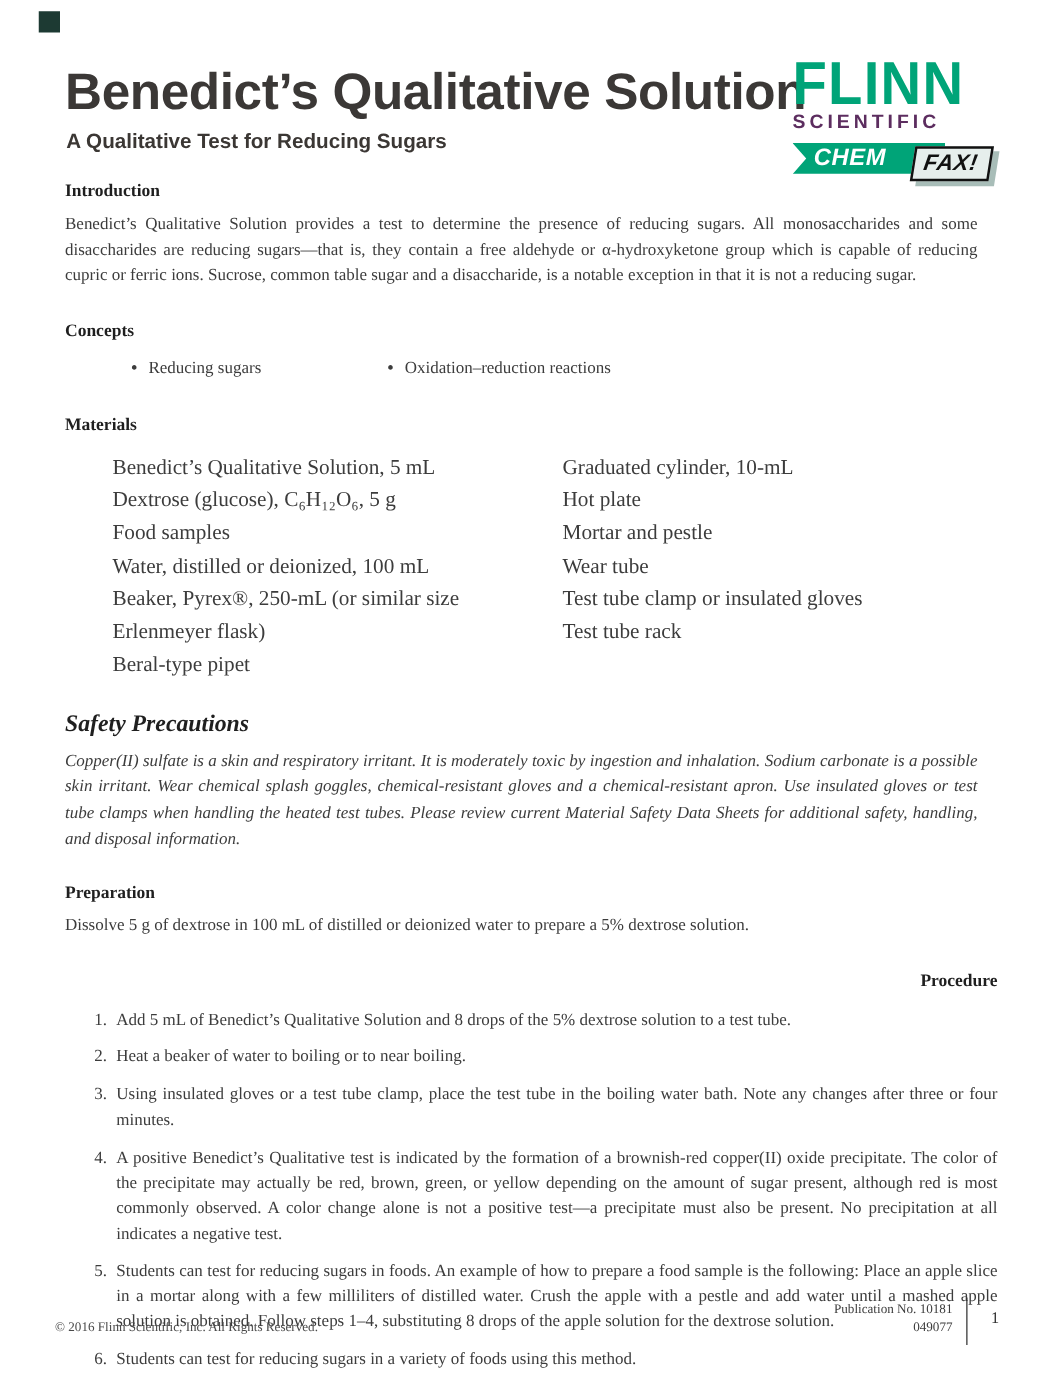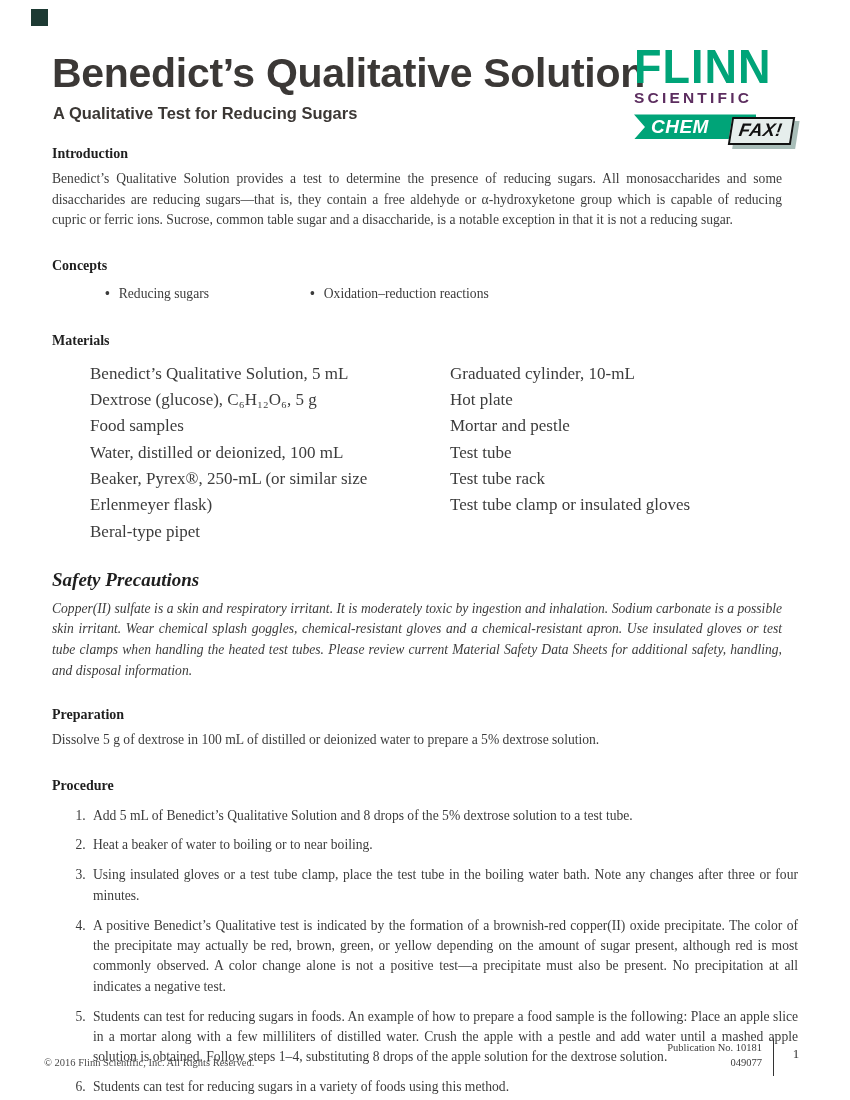--- a/index.html
+++ b/index.html
@@ -65,21 +65,21 @@
   .sec-heading{
     margin:0;
     font-size:14px;font-weight:700;color:#1f1f1f;
     font-family:"Liberation Serif","DejaVu Serif",serif;
   }
   .h-intro{margin-top:23px;}
   .h-concepts{margin-top:27px;}
   .h-materials{margin-top:31px;}
   .h-safety{margin-top:24px;font-style:italic;font-size:19px;}
   .h-prep{margin-top:26px;}
-  .h-proc{margin-top:27px;}
+  .h-proc{margin-top:27px;text-align:right;}
   .body-text{
     margin:7px 16px 0 0;
     font-size:13.6px;line-height:1.51;text-align:justify;color:#3c3c3c;
   }
   .safety-text{font-style:italic;margin-top:8px;}
   .concepts-row{
     display:flex;margin:12px 0 0 53px;
   }
   .concept-item{display:flex;width:205px;font-size:13.6px;}
   .concept-item .bullet{font-weight:700;margin-right:9px;}
@@ -158,23 +158,23 @@
         <li>Dextrose (glucose), C₆H₁₂O₆, 5 g</li>
         <li>Food samples</li>
         <li>Water, distilled or deionized, 100 mL</li>
         <li>Beaker, Pyrex®, 250-mL (or similar size Erlenmeyer flask)</li>
         <li>Beral-type pipet</li>
       </ul>
       <ul class="materials-col right">
         <li>Graduated cylinder, 10-mL</li>
         <li>Hot plate</li>
         <li>Mortar and pestle</li>
-        <li>Test tube</li>
+        <li>Wear tube</li>
+        <li>Test tube clamp or insulated gloves</li>
         <li>Test tube rack</li>
-        <li>Test tube clamp or insulated gloves</li>
       </ul>
     </div>
 
     <h2 class="sec-heading h-safety">Safety Precautions</h2>
     <p class="body-text safety-text">Copper(II) sulfate is a skin and respiratory irritant. It is moderately toxic by ingestion and inhalation. Sodium carbonate is a possible skin irritant. Wear chemical splash goggles, chemical-resistant gloves and a chemical-resistant apron. Use insulated gloves or test tube clamps when handling the heated test tubes. Please review current Material Safety Data Sheets for additional safety, handling, and disposal information.</p>
 
     <h2 class="sec-heading h-prep">Preparation</h2>
     <p class="body-text">Dissolve 5 g of dextrose in 100 mL of distilled or deionized water to prepare a 5% dextrose solution.</p>
 
     <h2 class="sec-heading h-proc">Procedure</h2>

